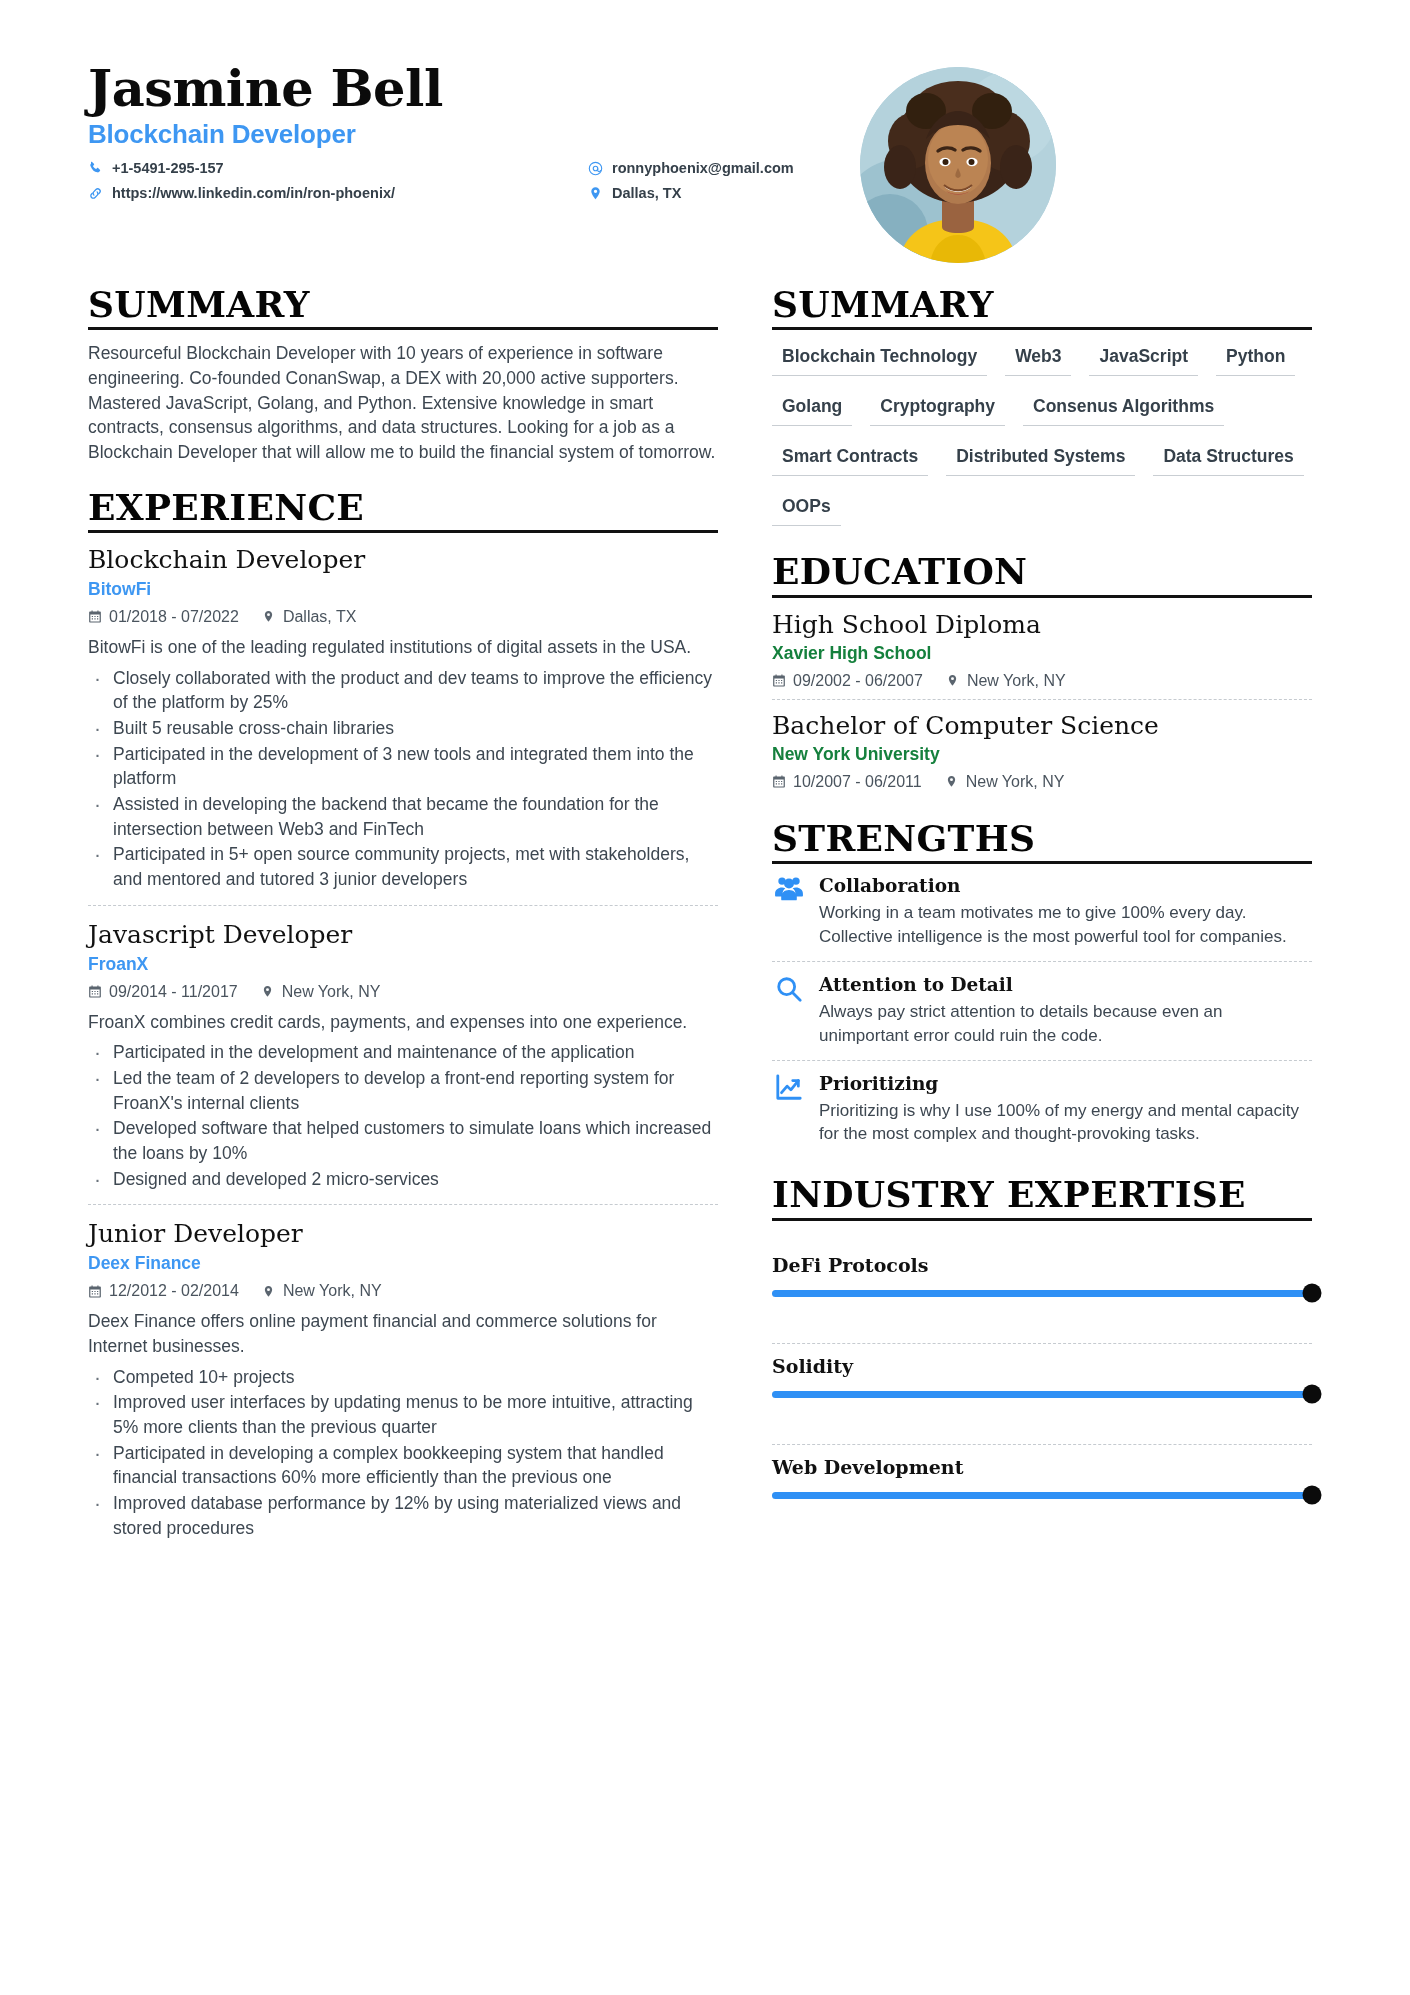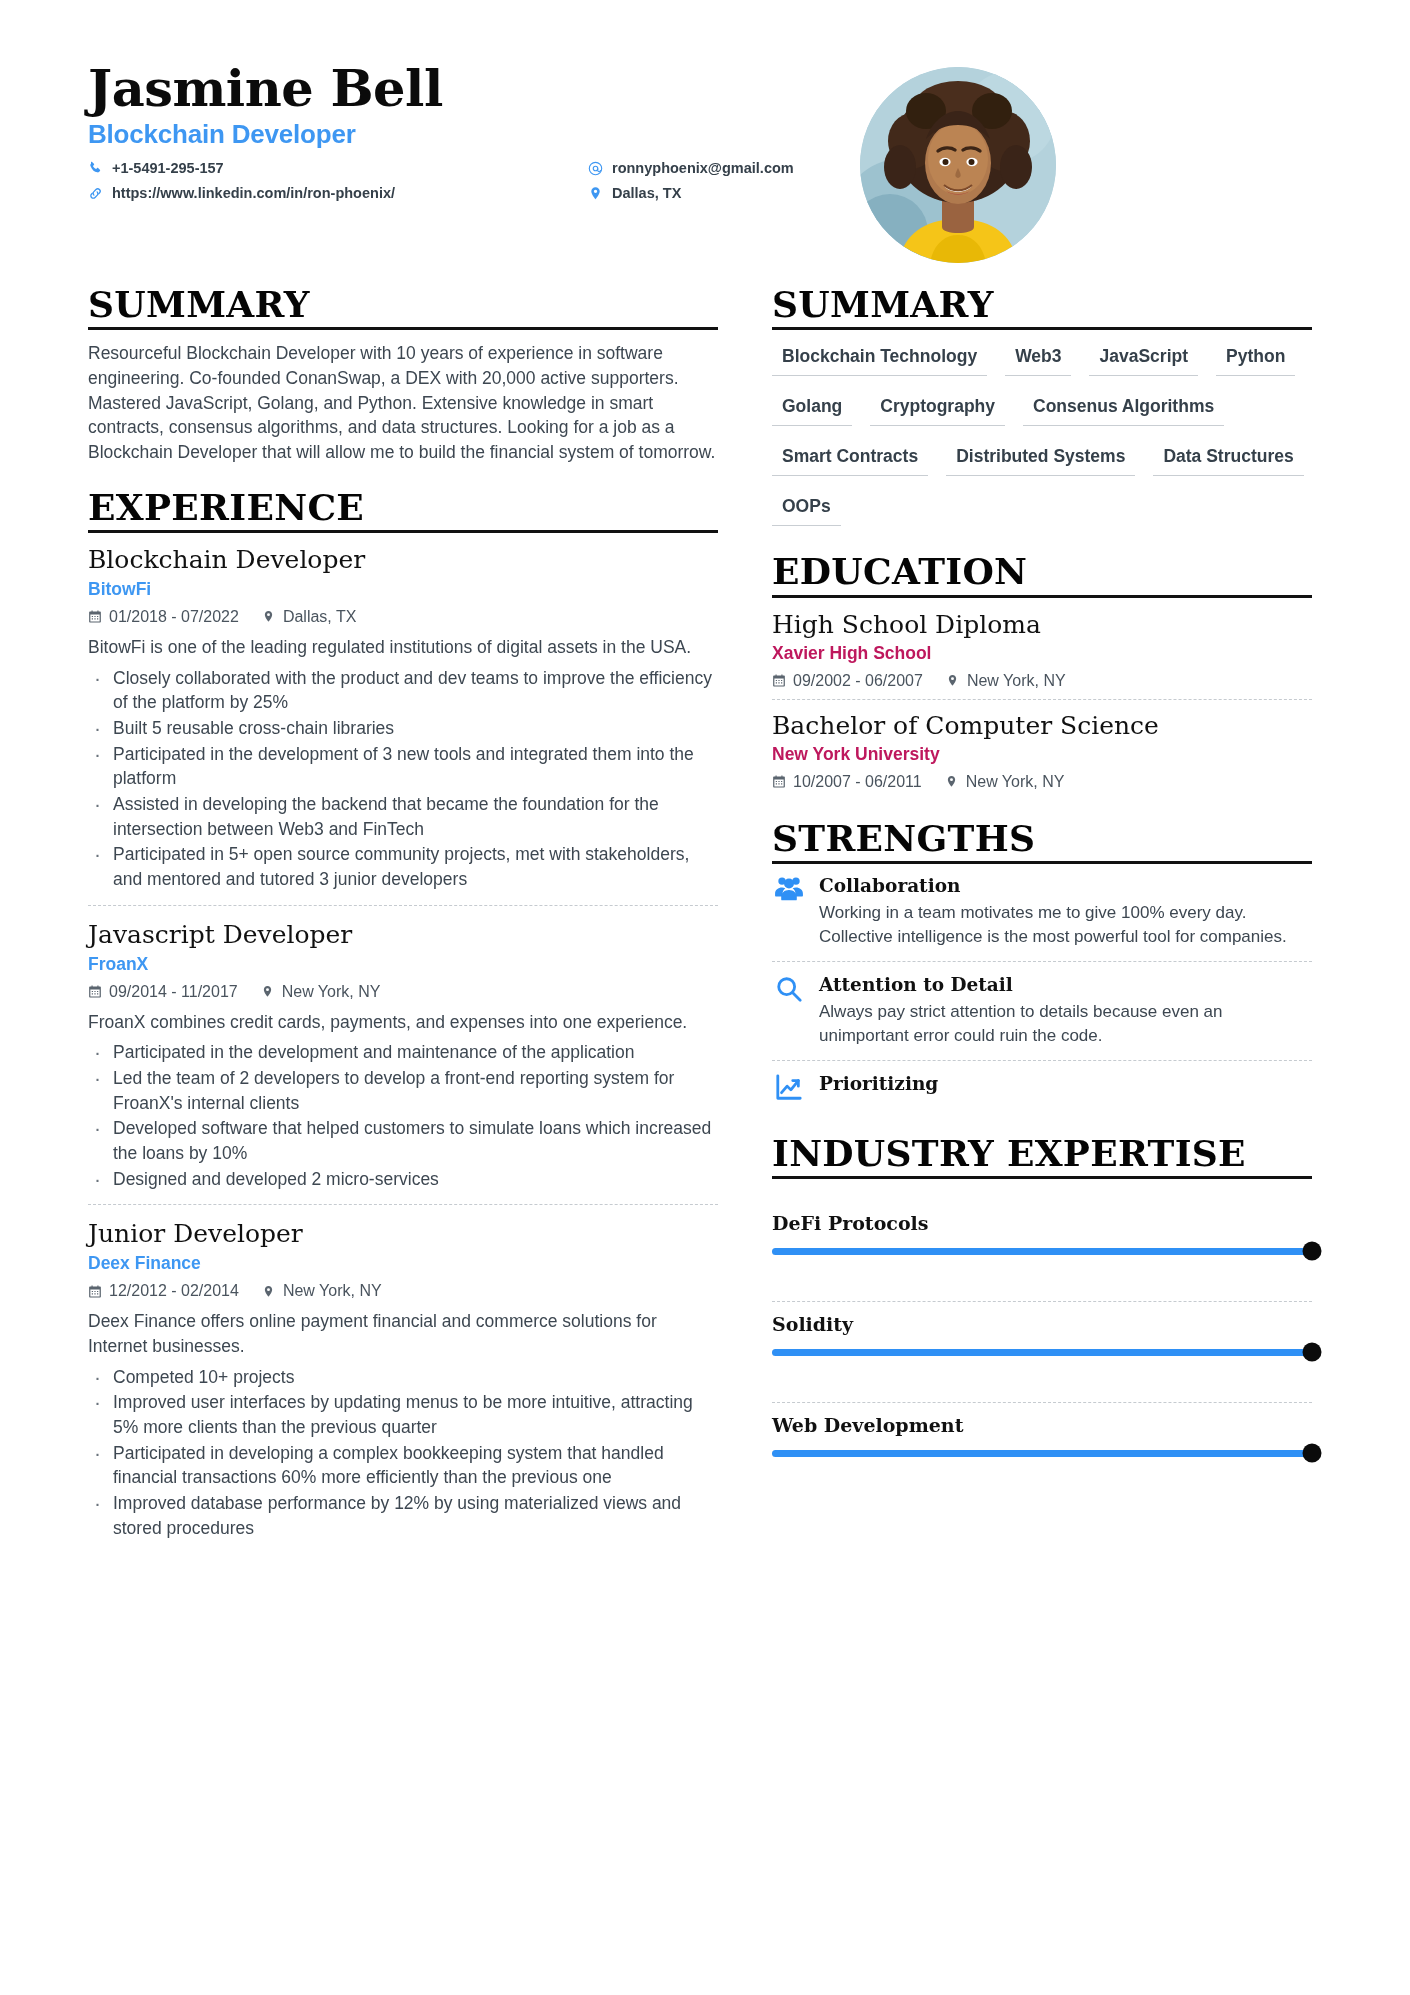--- a/index.html
+++ b/index.html
@@ -171,21 +171,21 @@
   .edu-degree {
     font-family: "DejaVu Serif", "Liberation Serif", serif;
     font-size: 25px;
     font-weight: 400;
     color: #111;
     line-height: 1.24;
   }
   .edu-school {
     font-size: 17.5px;
     font-weight: 700;
-    color: #be185d;
+    color: #15803d;
     margin-top: 3px;
   }
 
   
   .strength { display: flex; gap: 13px; padding-bottom: 12px; }
   .strength + .strength { border-top: 1px dashed #c6cbd0; padding-top: 12px; }
   .strength-icon {
     flex: 0 0 34px;
     width: 34px; height: 32px;
     color: #2f90f5;
@@ -551,20 +551,21 @@
             <div class="strength">
               <div class="strength-icon">
                 <svg width="28" height="28" viewBox="0 0 30 30" fill="none" stroke="currentColor" stroke-width="3" stroke-linecap="round" stroke-linejoin="round">
                   <path d="M3 2v24h24"></path>
                   <path d="M7 20l6-7 4 4 8-10"></path>
                   <path d="M19 7h6v6"></path>
                 </svg>
               </div>
               <div style="flex:1 1 auto;">
                 <div class="strength-title">Prioritizing</div>
+                <div class="strength-desc">Prioritizing is why I use 100% of my energy and mental capacity for the most complex and thought-provoking tasks.</div>
               </div>
             </div>
           </div>
       </div>
 
       <div class="section" style="margin-top:16px;">
         <div class="section-title">INDUSTRY EXPERTISE</div>
         <div class="section-rule"></div>
         <div id="expertise-list">
             <div class="expertise-item">

